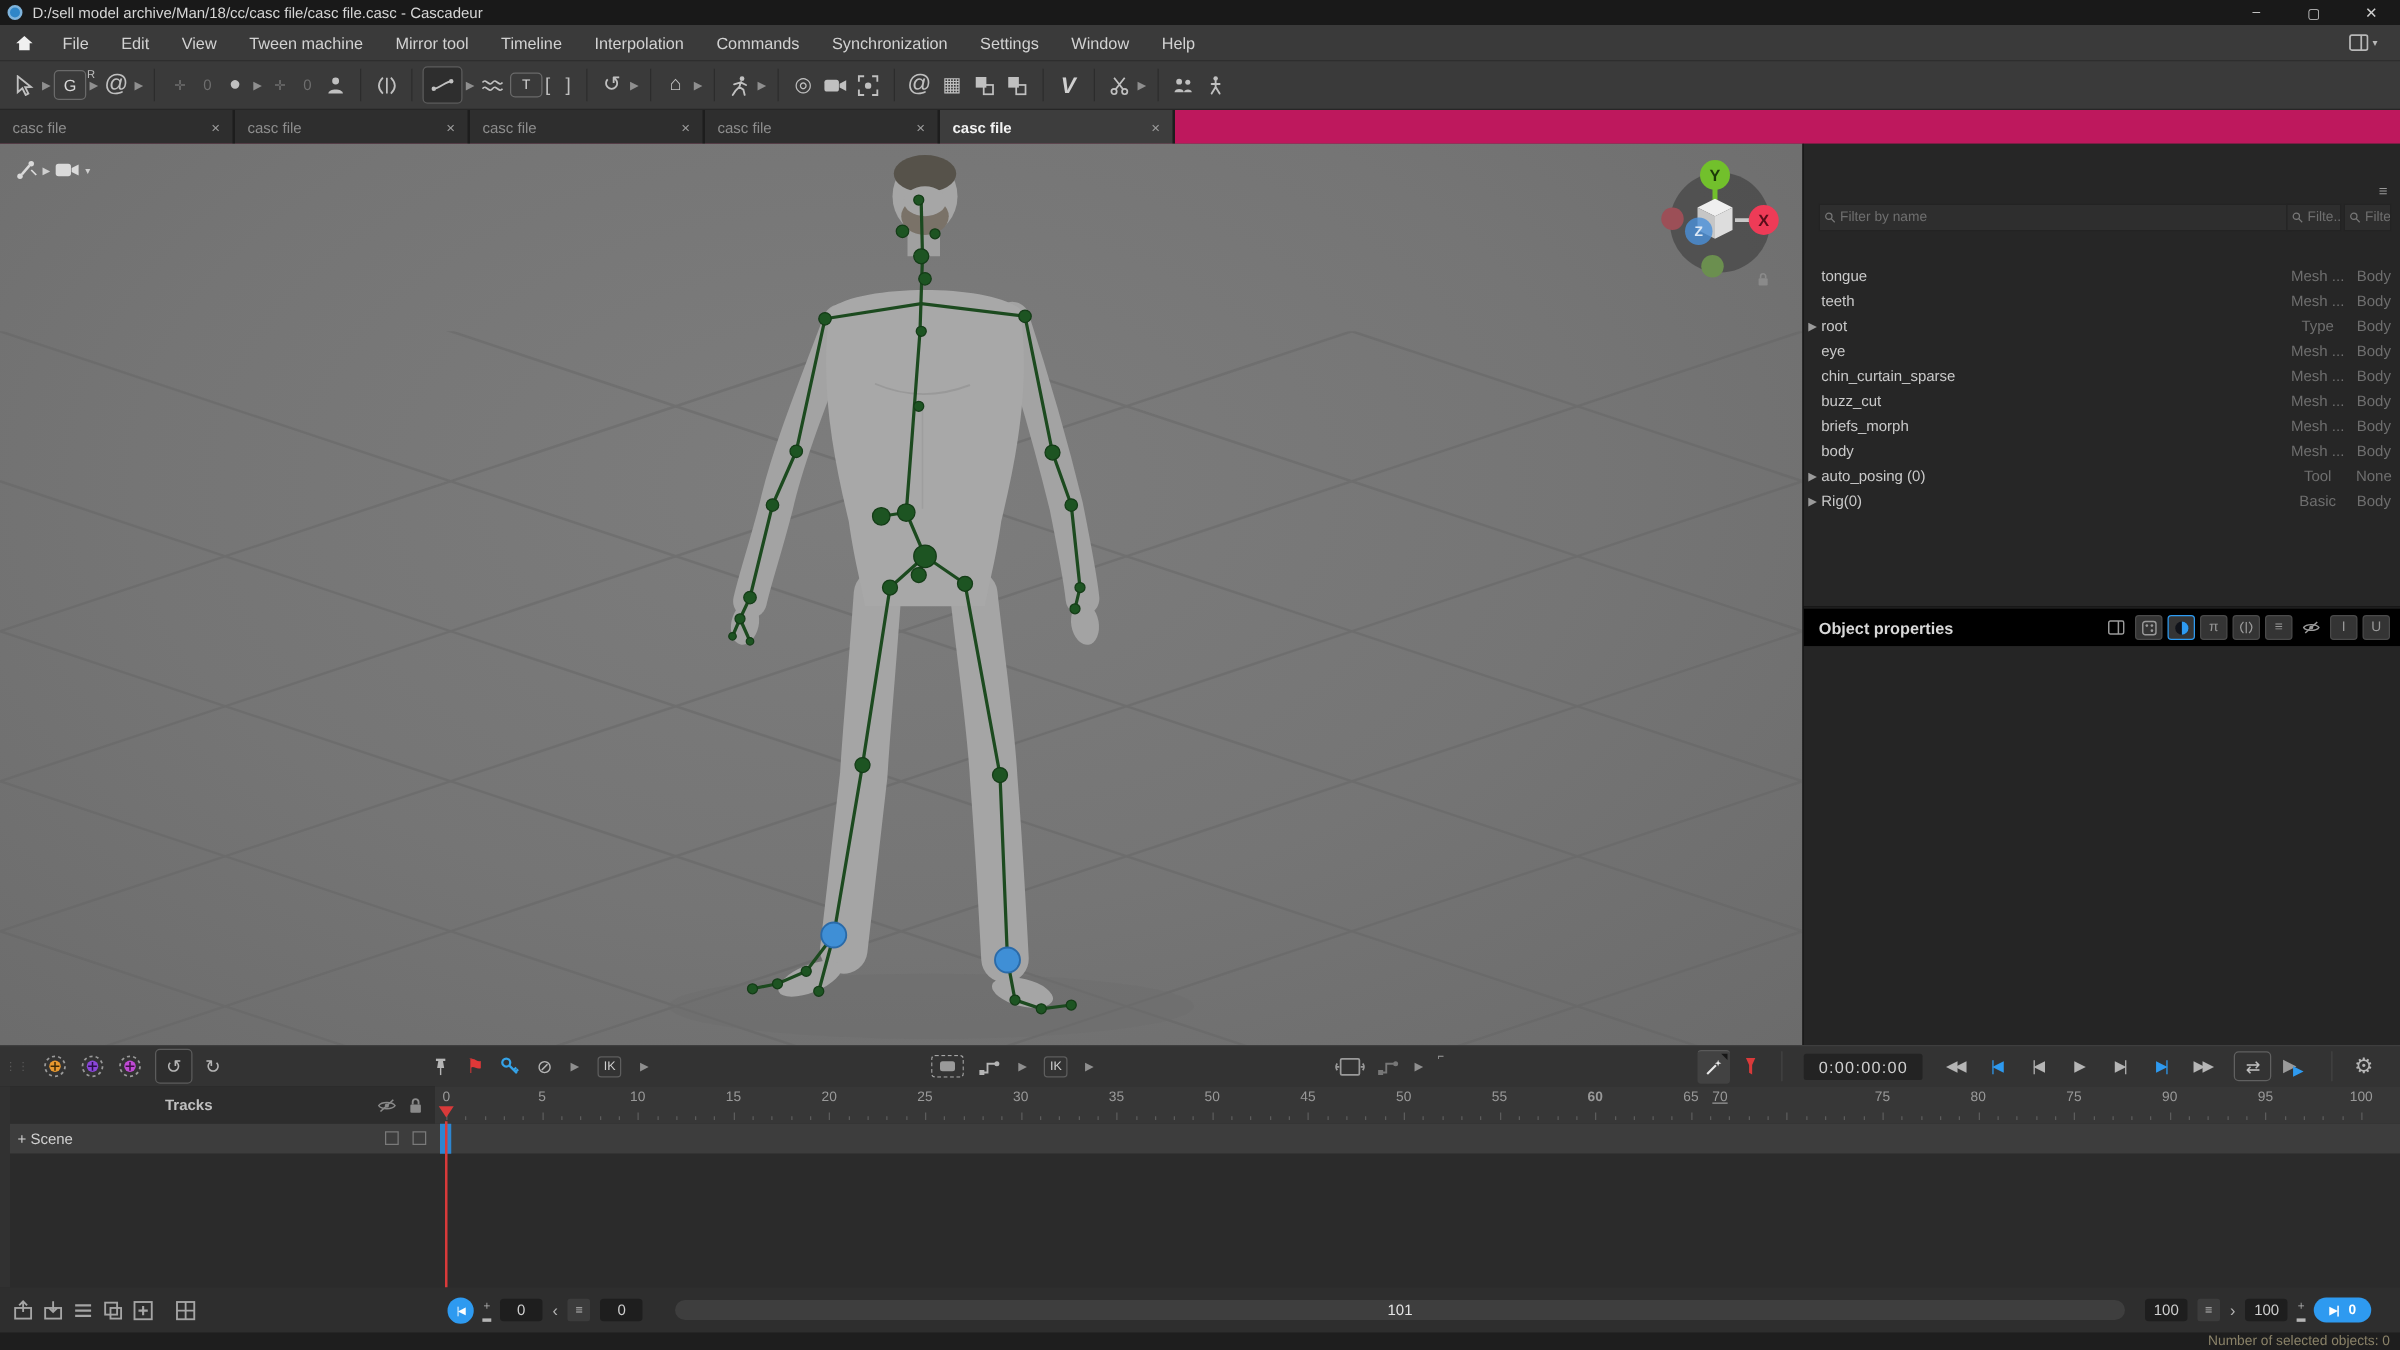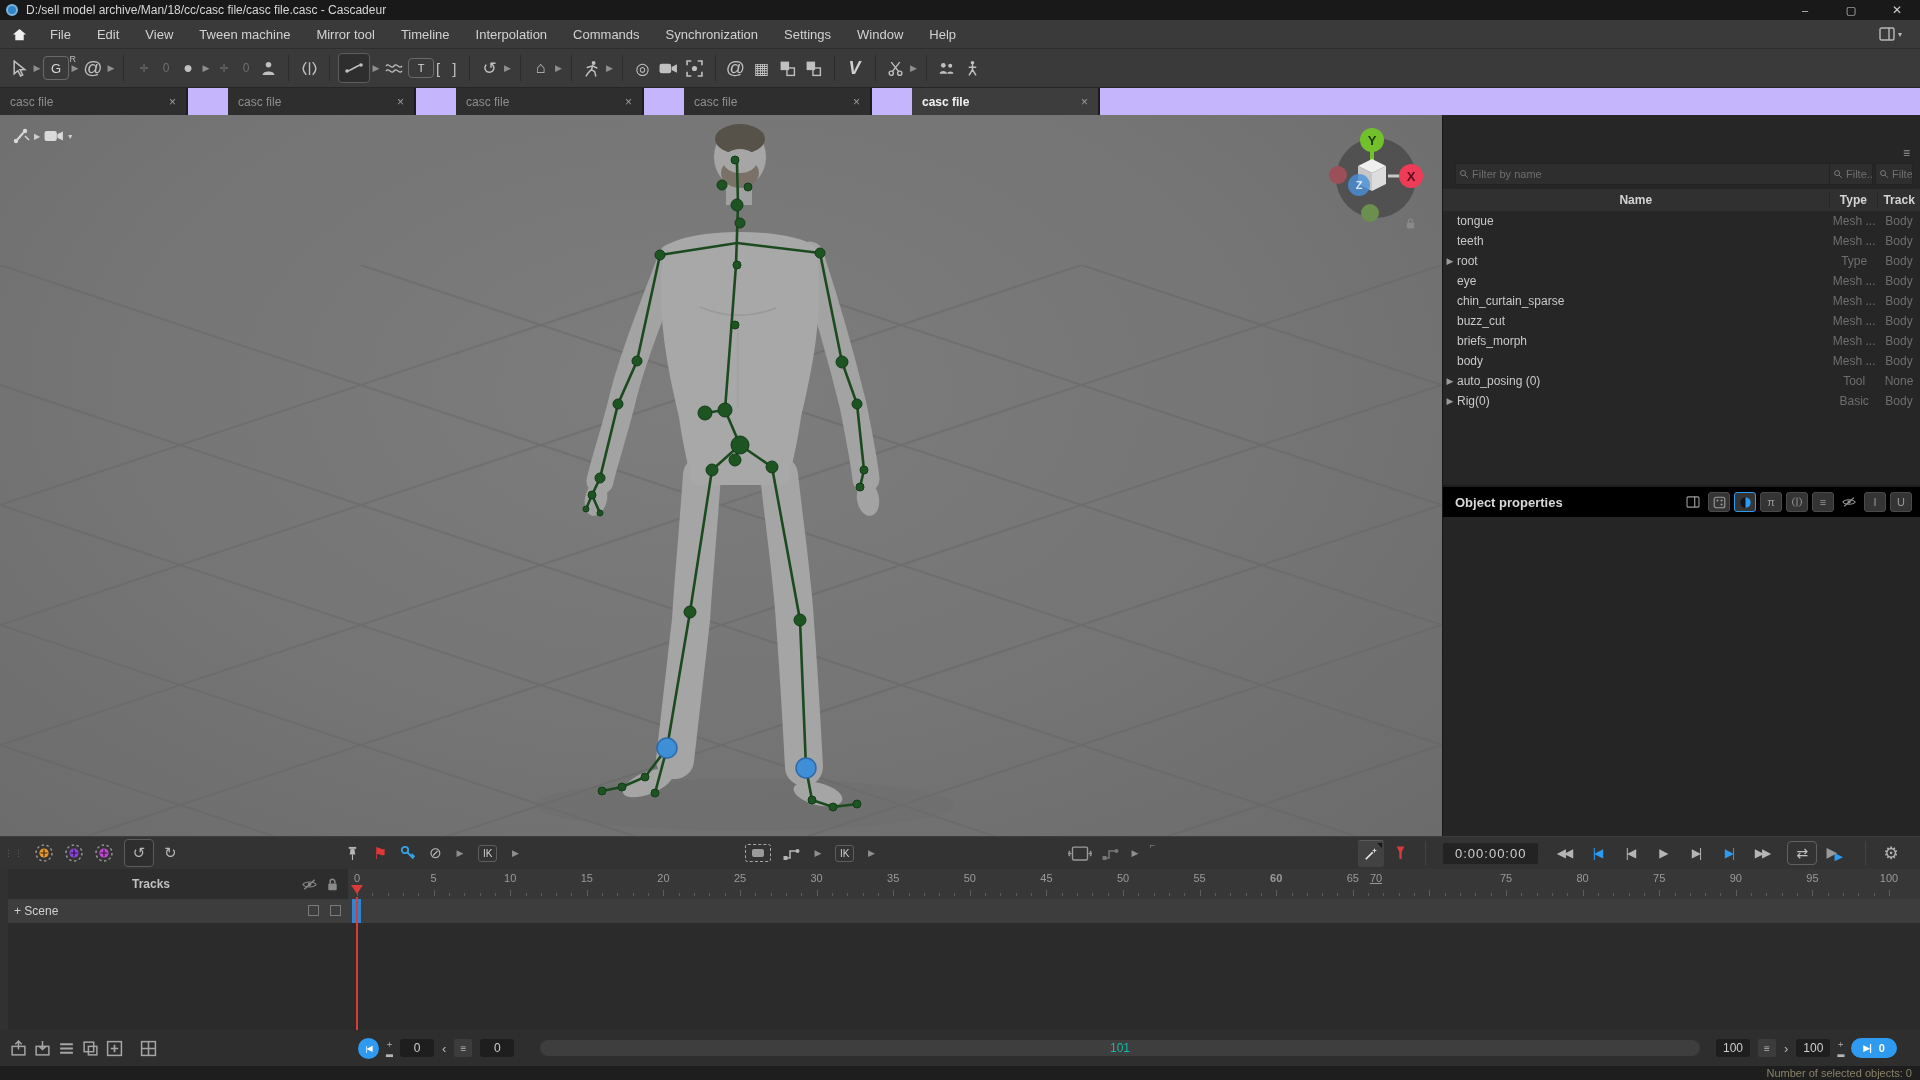--- a/index.html
+++ b/index.html
@@ -24,21 +24,21 @@
   .tool .ic{width:17px;height:17px;}
   .caret{width:8px;color:#8f8f8f;font-size:9px;display:flex;align-items:center;justify-content:center;margin:0 1px;}
   .tsep{width:1px;height:26px;background:#2c2c2c;margin:0 7px;}
   .boxed{border:1px solid #6a6a6a;border-radius:4px;padding:0 5px;height:22px;min-width:14px;font-size:13px;color:#d8d8d8;display:flex;align-items:center;justify-content:center;}
   .pressed{background:#2e2e2e;border:1px solid #5c5c5c;border-radius:4px;}
   .sup{position:absolute;top:0;right:-7px;font-size:9px;color:#bdbdbd;}
   .dim{color:#6e6e6e;}
   .tnum{min-width:18px;height:18px;color:#6e6e6e;font-size:12px;display:flex;align-items:center;justify-content:center;}
   .vlogo{font-size:18px;font-weight:bold;font-style:italic;color:#cfcfcf;}
   
-  .tabbar{top:88px;height:27px;background:#c4b5fd;display:flex;gap:40px;}
+  .tabbar{top:88px;height:27px;background:#be185d;display:flex;}
   .tab{width:188px;background:#2e2e2e;border-right:2px solid #1d1d1d;display:flex;align-items:center;padding:0 10px;box-sizing:border-box;color:#8e8e8e;font-size:12px;}
   .tab.active{background:#3d3d3d;color:#f2f2f2;font-weight:bold;}
   .tab .close{margin-left:auto;font-size:12px;color:#9d9d9d;font-weight:normal;}
   
   .main{top:115px;height:721px;display:flex;}
   .viewport{position:relative;width:1442px;height:721px;background:radial-gradient(ellipse at 48% 38%,#7d7d7d 0%,#757575 55%,#6b6b6b 100%);overflow:hidden;}
   .vp-tools{position:absolute;top:12px;left:12px;display:flex;align-items:center;gap:4px;color:#dadada;}
   .vp-tools .ic{width:18px;height:18px;}
   .gizmo{position:absolute;top:6px;right:6px;width:112px;height:118px;}
   
@@ -103,21 +103,21 @@
   .lstrip{position:absolute;left:0;top:0;bottom:0;width:8px;background:#313131;}
   
   .bottombar{top:1030px;height:36px;background:#2e2e2e;}
   .bb{position:absolute;top:0;height:36px;display:flex;align-items:center;}
   .bicon{width:17px;height:17px;color:#a5a5a5;margin-right:7px;}
   .bluecircle{width:21px;height:21px;border-radius:50%;background:#2e9af0;color:#fff;font-size:8px;display:flex;align-items:center;justify-content:center;letter-spacing:-1px;}
   .stepper{display:flex;flex-direction:column;align-items:center;color:#b5b5b5;font-size:9px;line-height:8px;margin:0 6px;}
   .pill{min-width:26px;height:18px;background:#1e1e1e;border-radius:3px;color:#cfcfcf;font-size:12px;display:flex;align-items:center;justify-content:center;padding:0 4px;}
   .chev{color:#b5b5b5;font-size:13px;margin:0 8px;}
   .mbox{width:18px;height:18px;background:#3c3c3c;border-radius:2px;color:#b5b5b5;font-size:10px;display:flex;align-items:center;justify-content:center;}
-  .rangebar{position:absolute;left:540px;top:10px;width:1160px;height:16px;background:#3e3e3e;border-radius:8px;color:#14b8a6;font-size:12px;display:flex;align-items:center;justify-content:center;}
+  .rangebar{position:absolute;left:540px;top:10px;width:1160px;height:16px;background:#3e3e3e;border-radius:8px;color:#e5e5e5;font-size:12px;display:flex;align-items:center;justify-content:center;}
   .bluepill{height:20px;background:#2e9af0;border-radius:10px;color:#fff;font-size:11px;display:flex;align-items:center;justify-content:center;gap:8px;padding:0 12px;font-weight:bold;}
   .bluepill .g{font-size:9px;letter-spacing:-1px;}
   
   .statusbar{top:1066px;height:14px;background:#1e1e1e;display:flex;align-items:center;justify-content:flex-end;color:#8a8268;font-size:11px;padding-right:8px;box-sizing:border-box;}
 </style>
 </head>
 <body>
 
 <svg width="0" height="0" style="position:absolute">
   <defs>
@@ -587,25 +587,20 @@
               <use href="#i-search"></use>
             </svg>
           <input placeholder="Filte..." style="">
         </div>
         <div class="fwrap f-sm" style="width:38px;">
           <svg class="ic">
               <use href="#i-search"></use>
             </svg>
           <input placeholder="Filte..." style="">
         </div>
-      </div>
-      <div class="ohead">
-        <div class="col-name">Name</div>
-        <div class="col-type">Type</div>
-        <div class="col-track">Track</div>
       </div>
       <div class="orows" id="outliner-rows">
           <div class="orow">
             <span class="arrow"></span>
             <span class="nm">tongue</span>
             <span class="tp">Mesh ...</span>
             <span class="tr">Body</span>
           </div>
           <div class="orow">
             <span class="arrow"></span>

